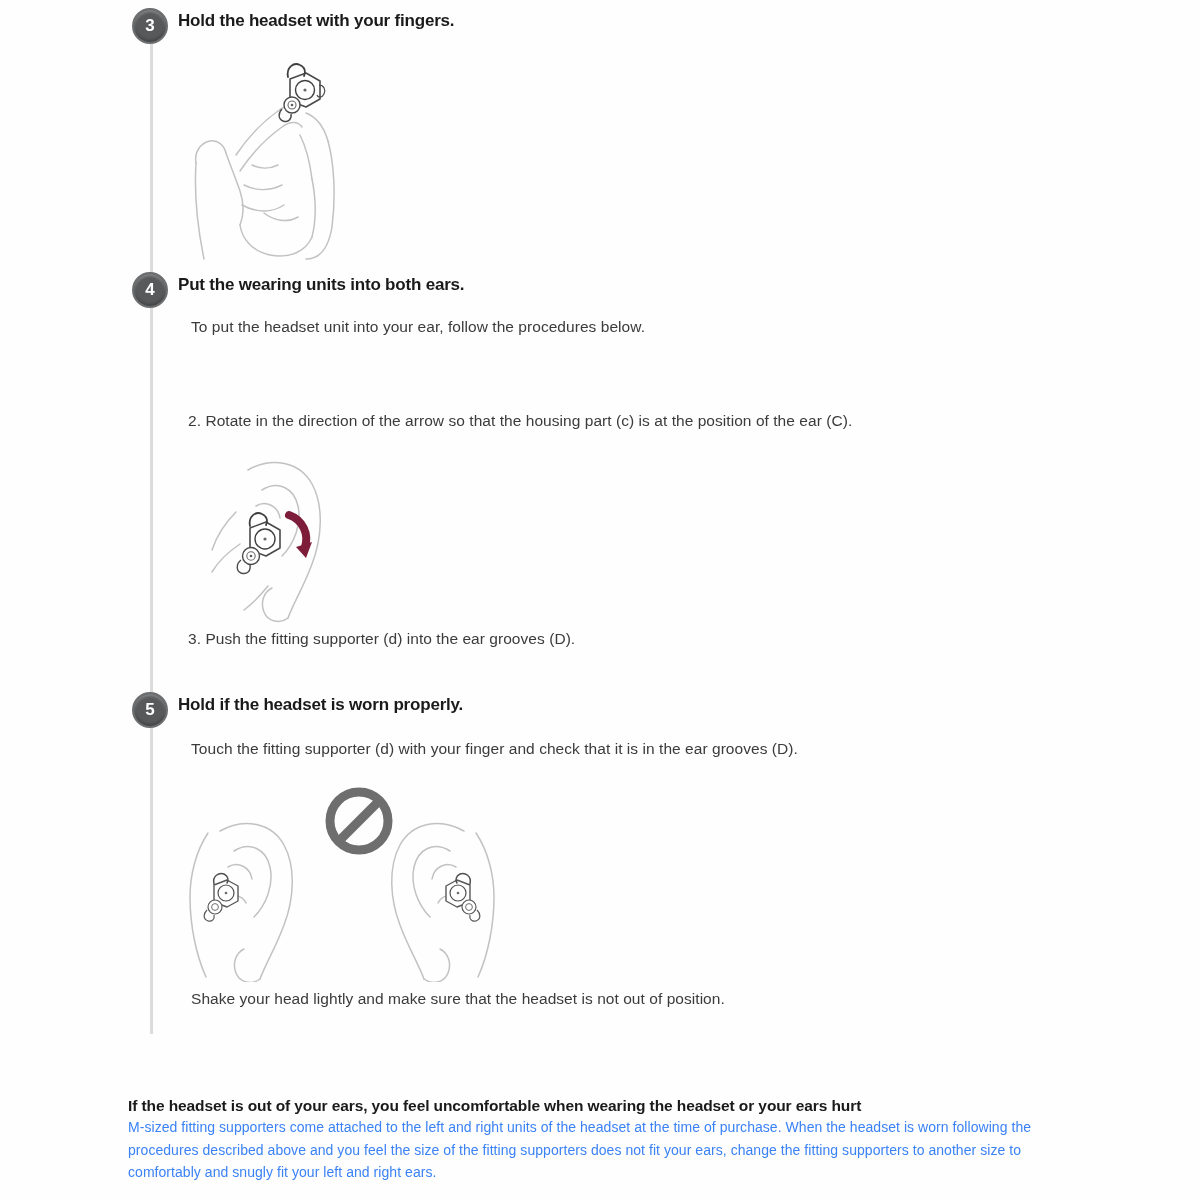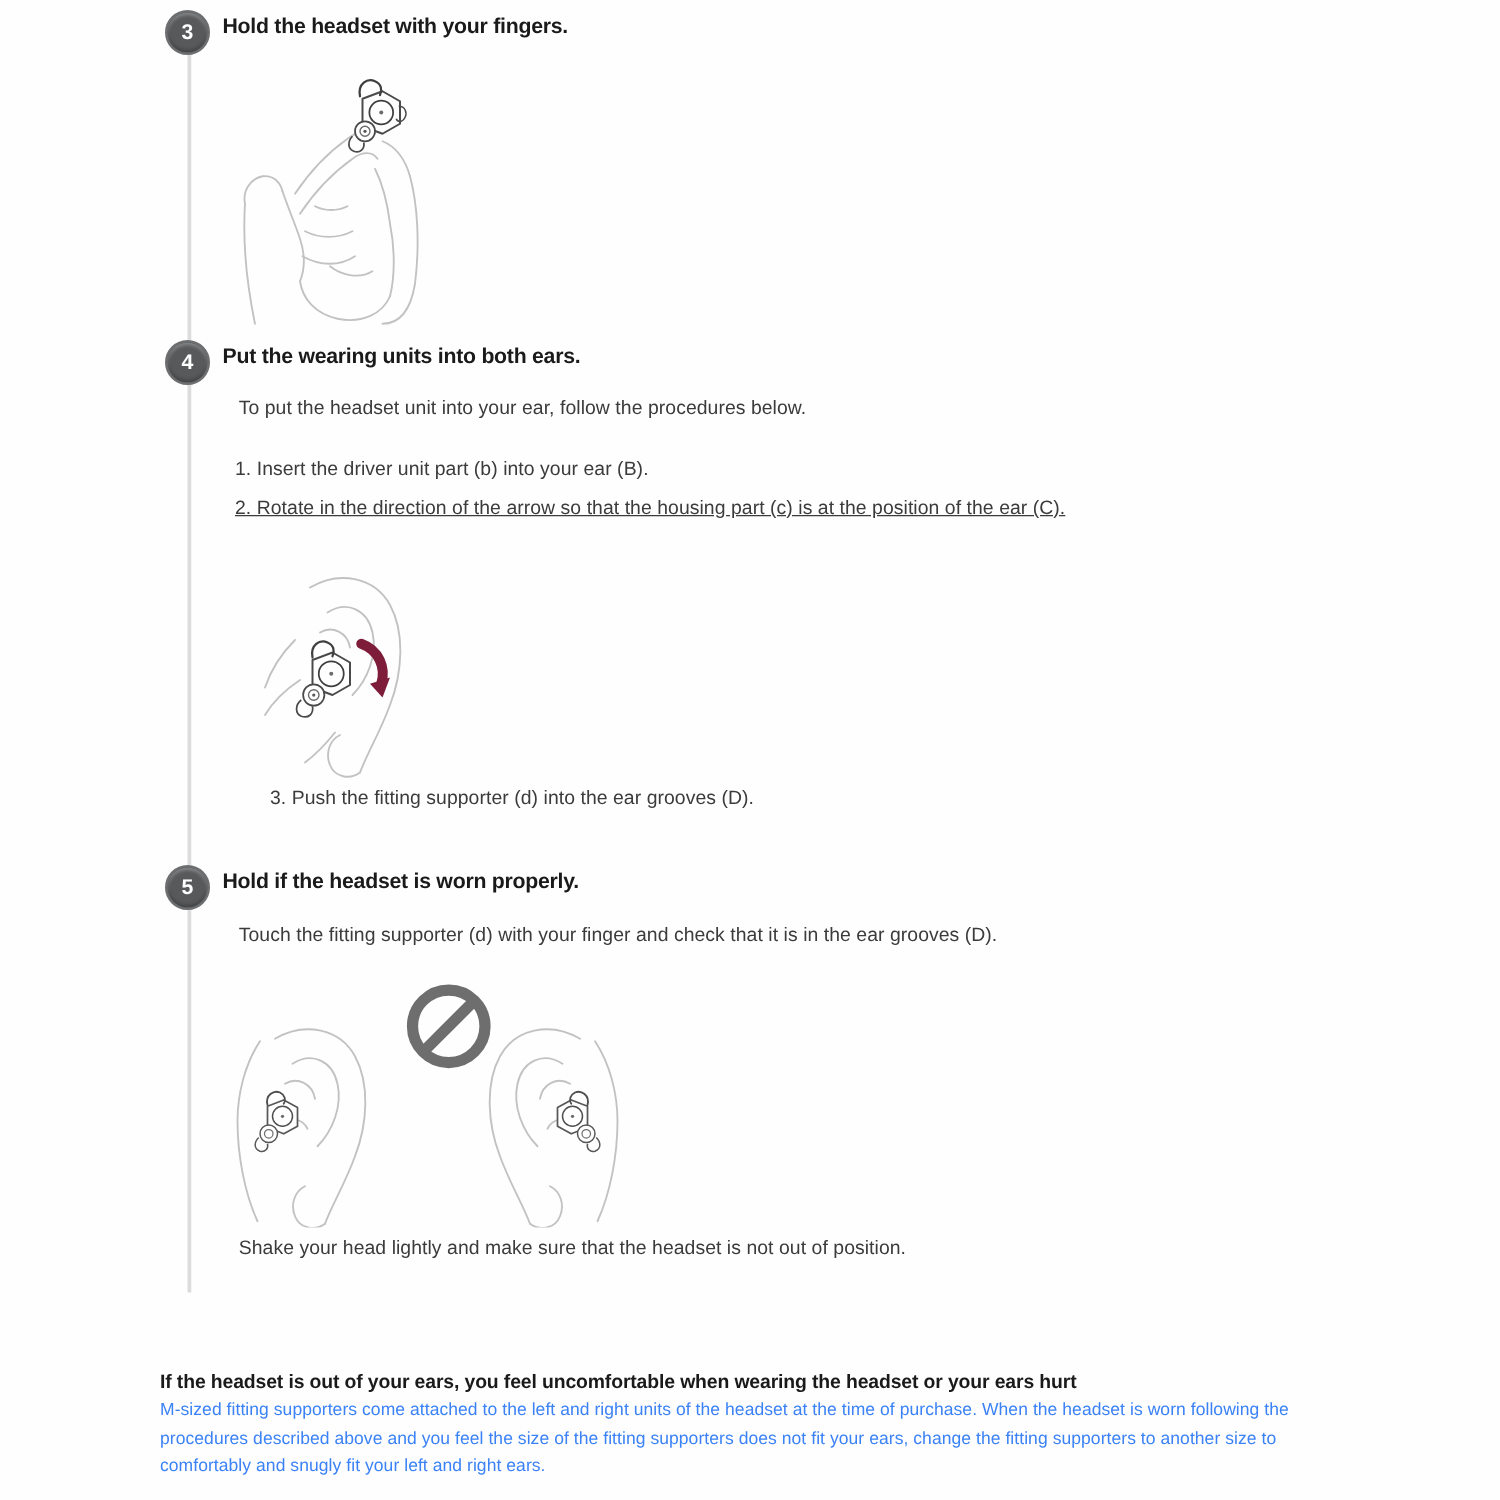--- a/index.html
+++ b/index.html
@@ -193,23 +193,22 @@
         </g>
       </svg>
     </div>
 
     <div class="step" style="top:272px;">
       <div class="step-head">
         <div class="badge">4</div>
         <div class="step-title">Put the wearing units into both ears.</div>
       </div>
       <div class="step-body" style="top:46px;">To put the headset unit into your ear, follow the procedures below.</div>
-      <div class="sub-item" style="top:95px;">1. Insert the driver unit part (b) into your ear (B).</div>
-      <div class="sub-item" style="top:126px;text-decoration:underline;">2. Rotate in the direction of the arrow so that the housing part (c) is at the position of the ear (C).</div>
-      <div class="sub-item" style="top:358px;margin-left:28px;">3. Push the fitting supporter (d) into the ear grooves (D).</div>
+      <div class="sub-item" style="top:140px;">2. Rotate in the direction of the arrow so that the housing part (c) is at the position of the ear (C).</div>
+      <div class="sub-item" style="top:358px;">3. Push the fitting supporter (d) into the ear grooves (D).</div>
     </div>
 
     <div class="illus" style="left:190px; top:452px; width:170px; height:175px;">
       <svg width="170" height="175" viewBox="0 0 170 175" xmlns="http://www.w3.org/2000/svg">
         <g fill="none" stroke="#c2c2c2" stroke-width="1.5" stroke-linecap="round" stroke-linejoin="round">
 
           <path d="M58 18 C 82 4, 110 10, 122 32 C 134 54, 132 86, 122 112 C 114 134, 104 150, 98 166"></path>
 
           <path d="M98 166 C 90 172, 78 170, 74 160 C 70 150, 74 140, 82 136"></path>
 

